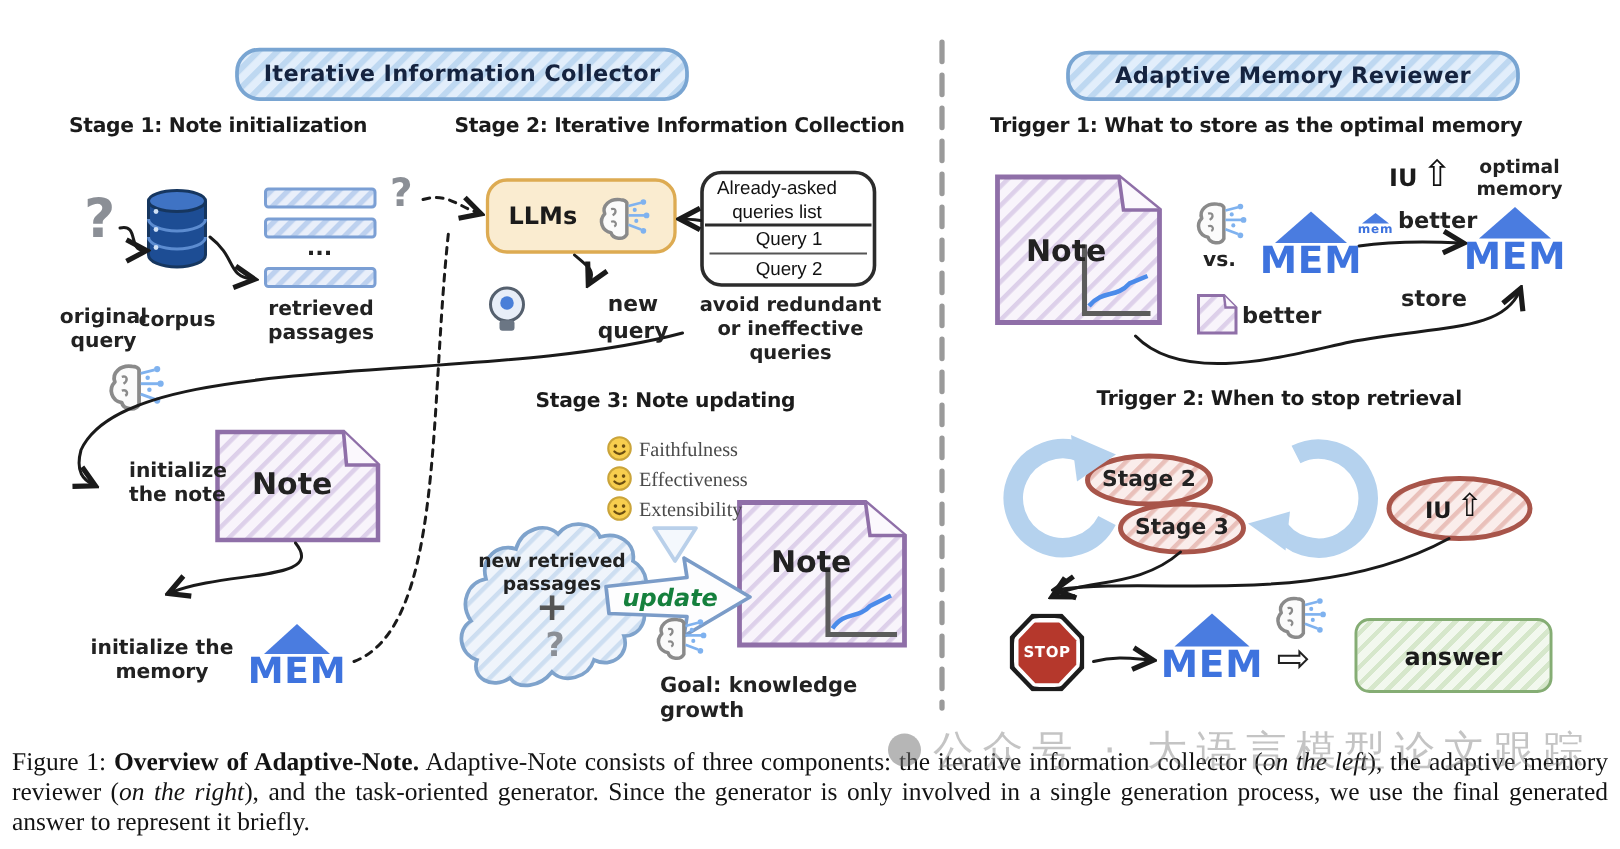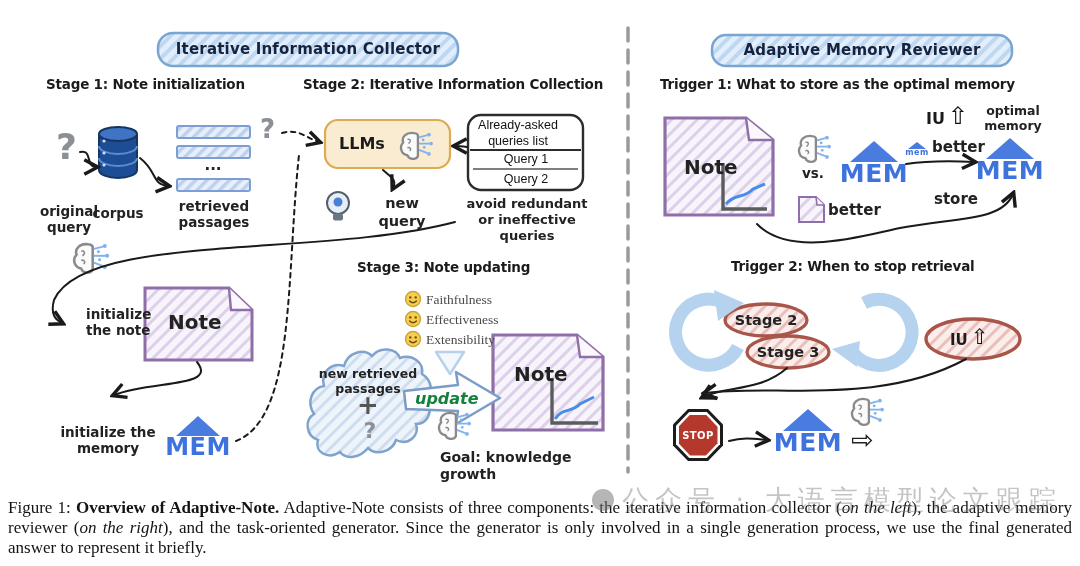--- a/index.html
+++ b/index.html
@@ -13,21 +13,21 @@
   .note-lbl{font-size:20px;font-weight:700;color:#222;}
   .qmark{color:#8b8f96;font-weight:700;}
   .serif-lbl{font-family:"Liberation Serif","DejaVu Serif",serif;font-size:13.5px;color:#4a4a4a;}
   .sans-sm{font-family:"Liberation Sans","DejaVu Sans",sans-serif;font-size:12.5px;color:#111;text-align:center;line-height:1.25;}
   .mem{display:flex;flex-direction:column;align-items:center;}
   .mem-tri{width:0;height:0;border-style:solid;border-color:transparent;}
   .mem-txt{font-weight:800;color:#3e73de;line-height:0.95;letter-spacing:0.5px;}
   .stop-outer{width:50px;height:52px;background:#1c1c1c;display:flex;align-items:center;justify-content:center;
     clip-path:polygon(30% 0,70% 0,100% 30%,100% 70%,70% 100%,30% 100%,0 70%,0 30%);}
   .stop-inner{width:44px;height:46px;background:#ffffff;display:flex;align-items:center;justify-content:center;
-    clip-path:polygon(30% 0,70% 0,100% 30%,100% 70%,70% 100%,30% 100%,0 70%,0 30%);}
+    clip-path:polygon(30% 0,70% 0,100% 30%,100% 70%,70% 100%,30% 100%,0 70%,0 30%);border-radius:17px;}
   .stop-core{width:39px;height:41px;background:#b5382c;display:flex;align-items:center;justify-content:center;
     clip-path:polygon(30% 0,70% 0,100% 30%,100% 70%,70% 100%,30% 100%,0 70%,0 30%);}
   .stop-txt{color:#fff;font-size:10px;font-weight:800;letter-spacing:0.4px;}
   .answer-box{width:128px;height:46px;border:2.5px solid #85ad74;border-radius:10px;
     background:repeating-linear-gradient(135deg,#f2f8ee 0 5px,#d6e7cb 5px 8px);
     display:flex;align-items:center;justify-content:center;}
   .answer-txt{font-size:16px;font-weight:800;color:#1b1b1b;}
   #caption{position:absolute;top:481px;left:8px;width:1064px;font-family:"Liberation Serif","DejaVu Serif",serif;
     font-size:17px;line-height:1.17;color:#131313;text-align:justify;}
   #watermark{position:absolute;left:592px;top:482px;display:flex;align-items:center;gap:8px;
@@ -213,21 +213,21 @@
   <div class="abs lbl" style="left:86px;top:306px;width:74px;text-align:left">initialize the note</div>
   <div class="abs note-lbl" style="left:168px;top:310px">Note</div>
   <div class="abs lbl" style="left:58px;top:424px;width:100px">initialize the memory</div>
 
   <div class="abs mem" style="left:166px;top:413px;width:64px">
     <div class="mem-tri" style="border-left-width:22px;border-right-width:22px;border-bottom:20px solid #4a7ce0"></div>
     <div class="mem-txt" style="font-size:24px">MEM</div>
   </div>
 
   <div class="abs hand" style="left:339px;top:134px;font-size:16px">LLMs</div>
-  <div class="abs lbl" style="left:360px;top:195px;width:84px;font-size:14.5px">new query</div>
+  <div class="abs lbl" style="left:380px;top:195px;width:84px;font-size:14.5px">new query</div>
   <div class="abs sans-sm" style="left:470px;top:118px;width:96px">Already-asked queries list</div>
   <div class="abs sans-sm" style="left:470px;top:152px;width:112px">Query 1</div>
   <div class="abs sans-sm" style="left:470px;top:172px;width:112px">Query 2</div>
   <div class="abs lbl" style="left:462px;top:196px;width:130px;font-size:13px">avoid redundant or ineffective queries</div>
 
   <div class="abs serif-lbl" style="left:426px;top:292px">Faithfulness</div>
   <div class="abs serif-lbl" style="left:426px;top:312px">Effectiveness</div>
   <div class="abs serif-lbl" style="left:426px;top:332px">Extensibility</div>
   <div class="abs lbl" style="left:318px;top:366px;width:100px;font-size:12.5px">new retrieved passages</div>
   <div class="abs" style="left:352px;top:390px;width:32px;text-align:center;font-size:26px;font-weight:800;color:#555">+</div>
@@ -269,20 +269,23 @@
     </div>
       </div>
   </div>
 
   <div class="abs mem" style="left:774px;top:406px;width:68px">
     <div class="mem-tri" style="border-left-width:25px;border-right-width:25px;border-bottom:22px solid #4a7ce0"></div>
     <div class="mem-txt" style="font-size:25px">MEM</div>
   </div>
   <div class="abs" style="left:851px;top:424px;font-size:27px;color:#222">⇨</div>
 
+  <div class="abs answer-box" style="left:903px;top:412px">
+    <span class="answer-txt">answer</span>
+  </div>
 </div>
 
 <p id="caption">
   <span>Figure 1: </span><b>Overview of Adaptive-Note.</b><span> Adaptive-Note consists of three components: the iterative information collector (</span><i>on the left</i><span>), the adaptive memory reviewer (</span><i>on the right</i><span>), and the task-oriented generator. Since the generator is only involved in a single generation process, we use the final generated answer to represent it briefly.</span>
 </p>
 
 <div id="watermark">
   <span class="wm-dot"></span>
   <span>公众号 · 大语言模型论文跟踪</span>
 </div>

